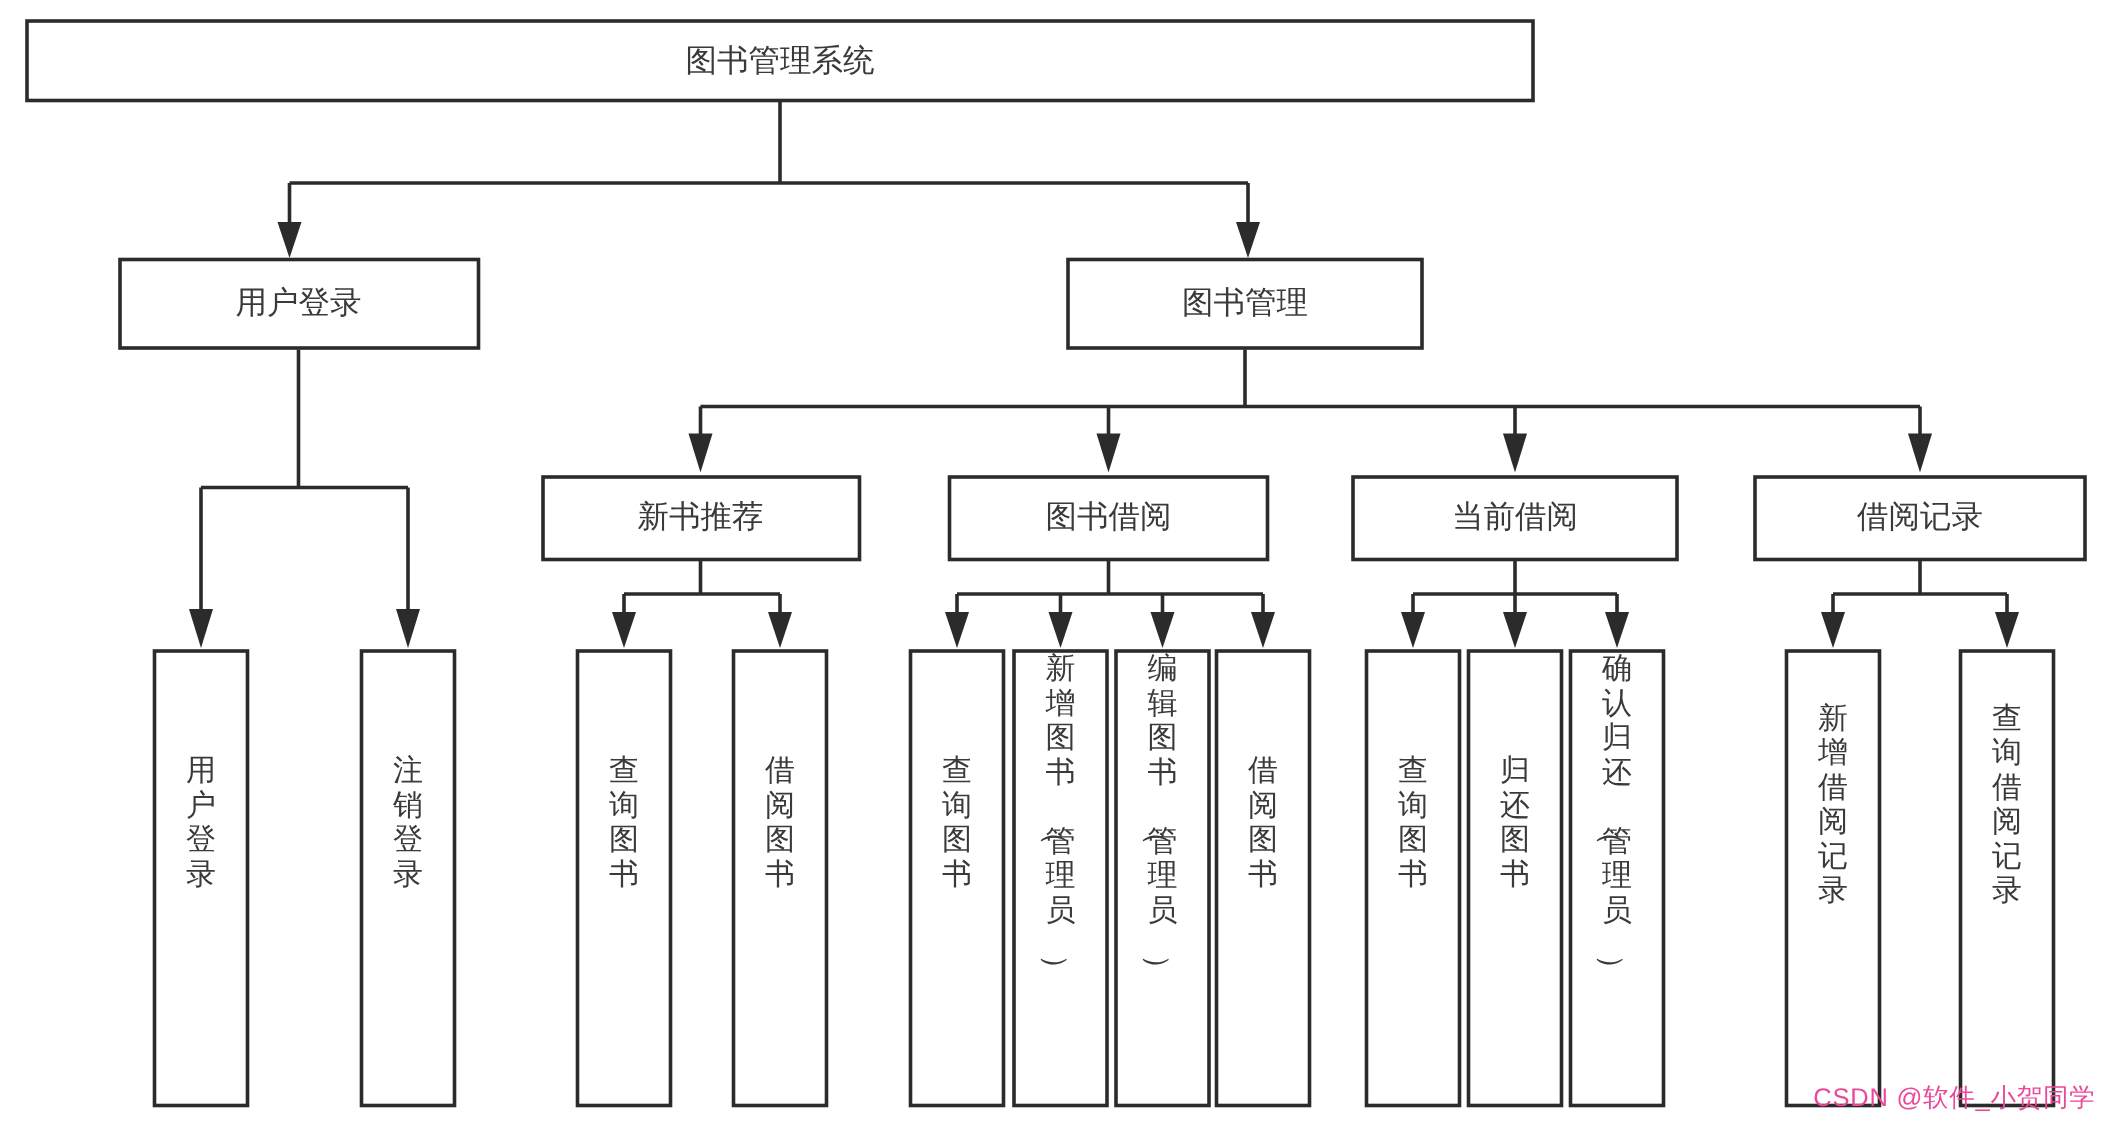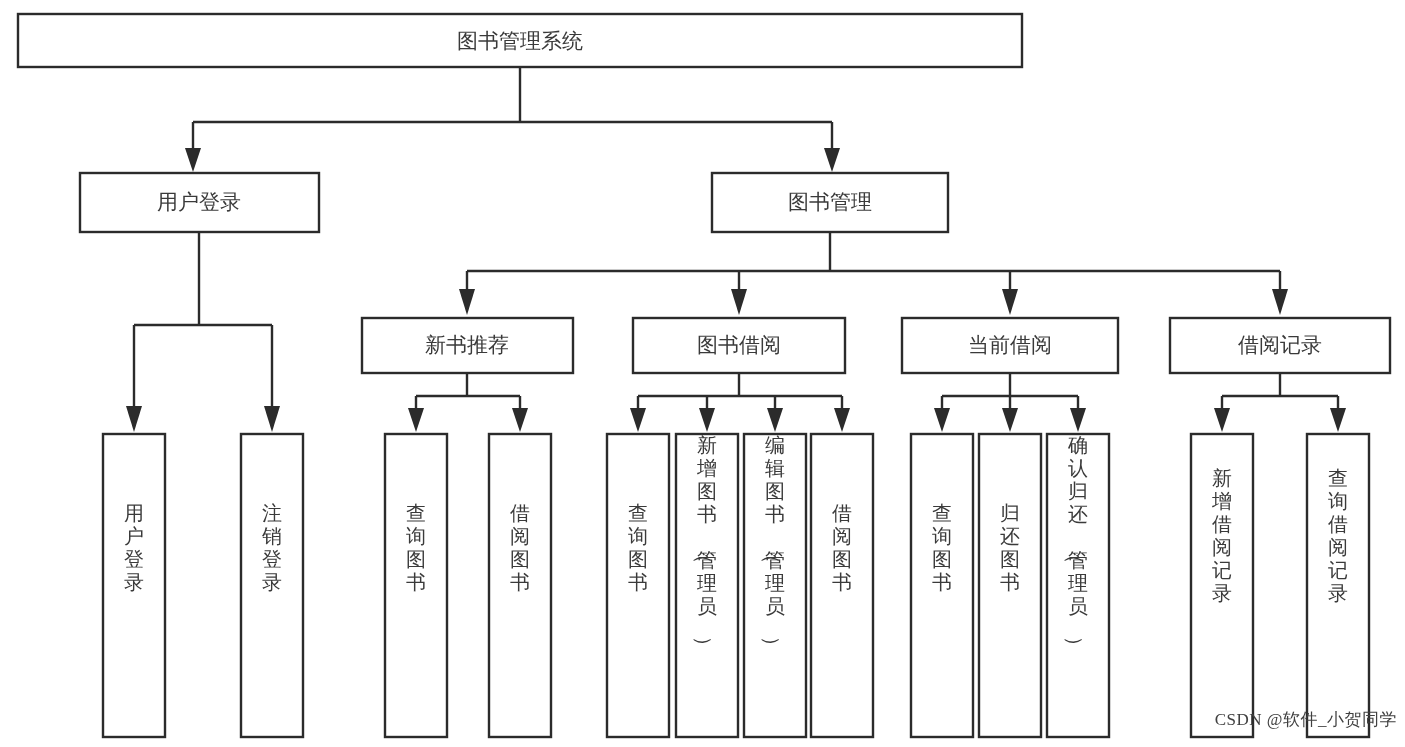--- a/index.html
+++ b/index.html
@@ -50,24 +50,24 @@
   }
   .node-label-vertical {
     font-family: "Liberation Sans", "DejaVu Sans", sans-serif;
     fill: #3a3a3a;
     font-size: 20px;
     text-anchor: middle;
   }
   .watermark-text {
     position: absolute;
     right: 8px;
-    bottom: 16px;
-    font-family: Liberation Serif, serif;
+    bottom: 4px;
+    font-family: Liberation Sans, sans-serif;
     font-size: 17px;
-    color: #404040;
+    color: #ec4899;
     white-space: nowrap;
     letter-spacing: 0.5px;
   }
 </style>
 </head>
 <body>
 
 <div id="diagram-root">
 
   <svg class="diagram-svg" viewBox="0 0 1405 747" xmlns="http://www.w3.org/2000/svg">

